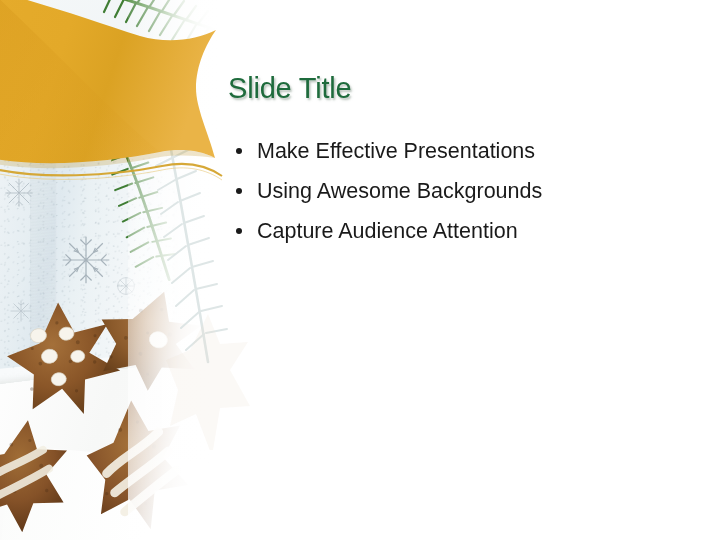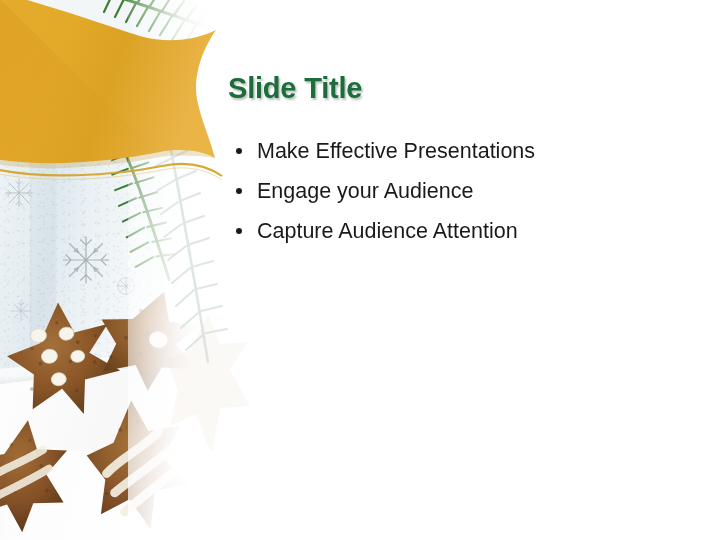--- a/index.html
+++ b/index.html
@@ -205,21 +205,21 @@
     pointer-events: none;
   }
   .banner-svg { display: block; }
 
   
   .title {
     position: absolute;
     left: 228px;
     top: 72px;
     font-size: 29px;
-    font-weight: bold;
+    font-weight: normal;
     color: #1e6b3c;
     letter-spacing: -0.2px;
     text-shadow: 1.5px 1.5px 2.2px rgba(120,140,125,0.55);
     white-space: nowrap;
   }
 
   .bullets {
     position: absolute;
     left: 233px;
     top: 131px;
@@ -470,21 +470,21 @@
 
   <div class="title">Slide Title</div>
 
   <ul class="bullets">
     <li class="bullet-item">
       <span class="bullet-dot"></span>
       <span>Make Effective Presentations</span>
     </li>
     <li class="bullet-item">
       <span class="bullet-dot"></span>
-      <span>Engage your Audience</span>
+      <span>Using Awesome Backgrounds</span>
     </li>
     <li class="bullet-item">
       <span class="bullet-dot"></span>
       <span>Capture Audience Attention</span>
     </li>
   </ul>
 
 </div>
 
 </body></html>

